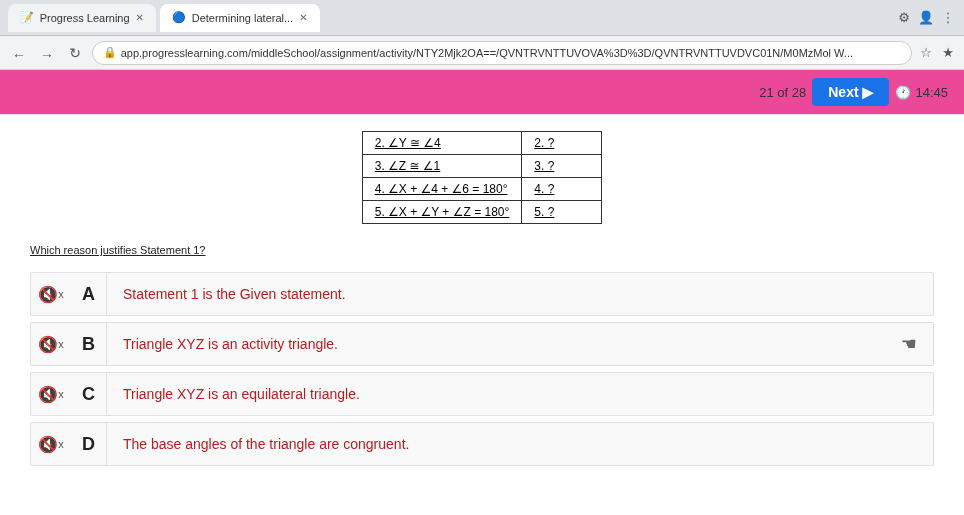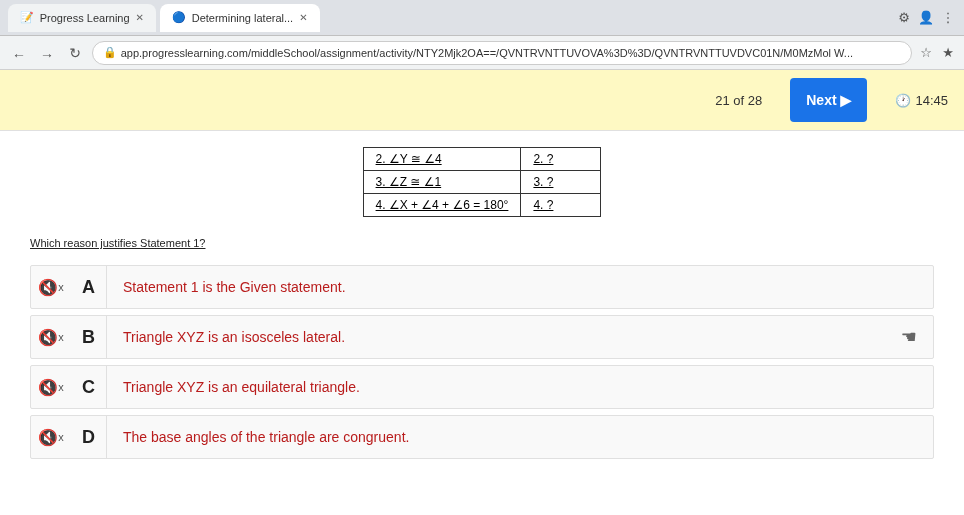--- a/index.html
+++ b/index.html
@@ -104,38 +104,38 @@
       background: #f5f5f5;
       height: calc(515px - 70px);
       display: flex;
       flex-direction: column;
       padding: 0;
       position: relative;
     }
 
     
     .top-info-bar {
-      background: #fef9c3;
+      background: #ec4899;
       padding: 8px 16px;
       display: flex;
       align-items: center;
       justify-content: flex-end;
-      gap: 28px;
+      gap: 6px;
       border-bottom: 1px solid #e0e0e0;
     }
     .progress-text {
       font-size: 13px;
       color: #333;
     }
     .next-btn {
       background: #1a73e8;
       color: white;
       border: none;
       border-radius: 4px;
-      padding: 14px 16px;
+      padding: 6px 16px;
       font-size: 14px;
       font-weight: bold;
       cursor: pointer;
       display: flex;
       align-items: center;
       gap: 4px;
     }
     .timer {
       font-size: 13px;
       color: #333;
@@ -290,20 +290,24 @@
           <td class="right-col">2.  ?</td>
         </tr>
         <tr>
           <td>3. ∠Z ≅ ∠1</td>
           <td class="right-col">3.  ?</td>
         </tr>
         <tr>
           <td>4. ∠X + ∠4 + ∠6 = 180°</td>
           <td class="right-col">4.  ?</td>
         </tr>
+        <tr>
+          <td>5. ∠X + ∠Y + ∠Z = 180°</td>
+          <td class="right-col">5.  ?</td>
+        </tr>
       </tbody>
         </table>
     </div>
 
     <p class="question-text">Which reason justifies Statement 1?</p>
 
     <div class="answer-choices">
 
       <div class="answer-row">
         <div class="sound-btn">
@@ -313,21 +317,21 @@
         <div class="answer-letter">A</div>
         <div class="answer-text">Statement 1 is the Given statement.</div>
       </div>
 
       <div class="answer-row">
         <div class="sound-btn">
           <span>🔇</span>
           <span style="font-size:11px;color:#555;">x</span>
         </div>
         <div class="answer-letter">B</div>
-        <div class="answer-text">Triangle XYZ is an isosceles lateral.</div>
+        <div class="answer-text">Triangle XYZ is an activity triangle.</div>
         <span class="hand-icon">☚</span>
       </div>
 
       <div class="answer-row">
         <div class="sound-btn">
           <span>🔇</span>
           <span style="font-size:11px;color:#555;">x</span>
         </div>
         <div class="answer-letter">C</div>
         <div class="answer-text">Triangle XYZ is an equilateral triangle.</div>

